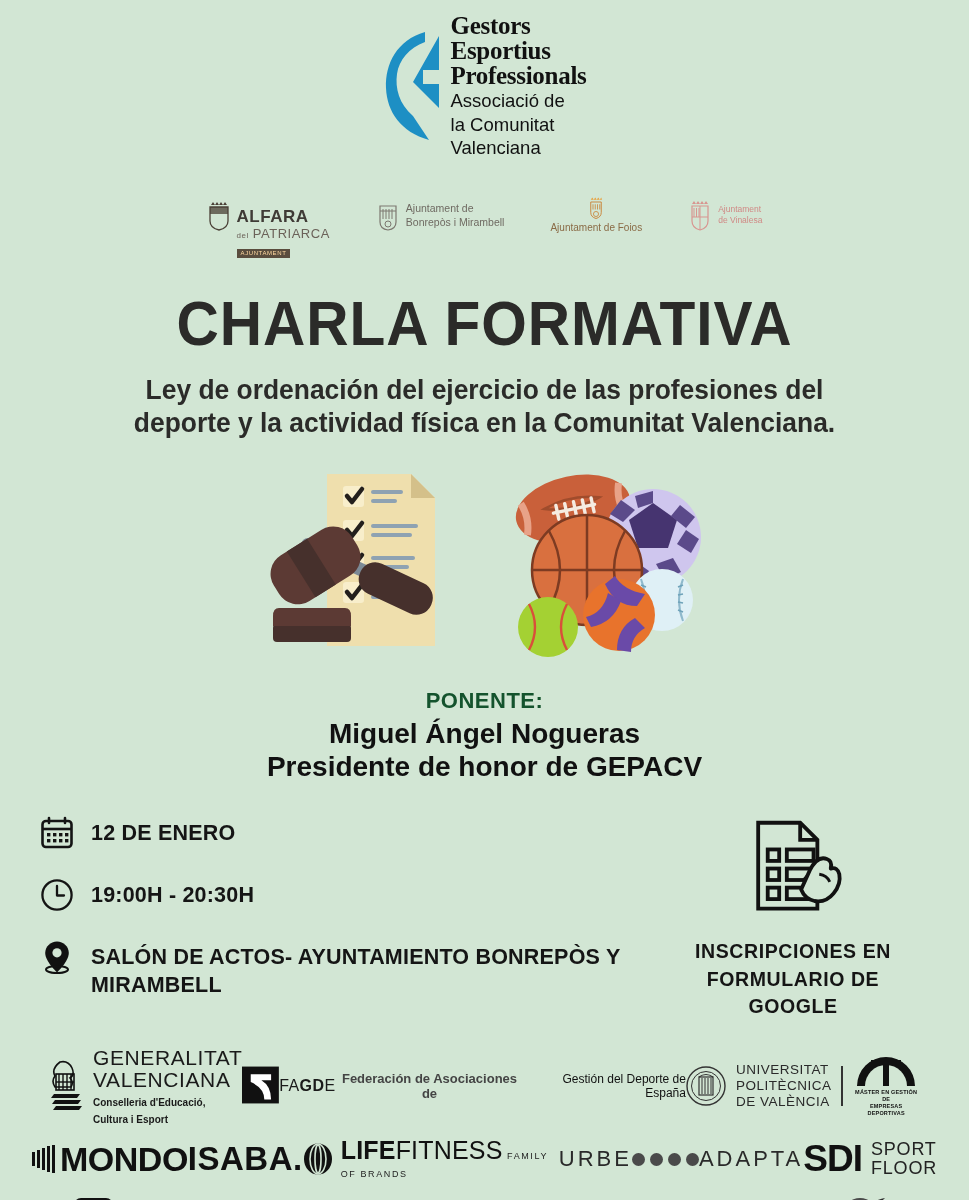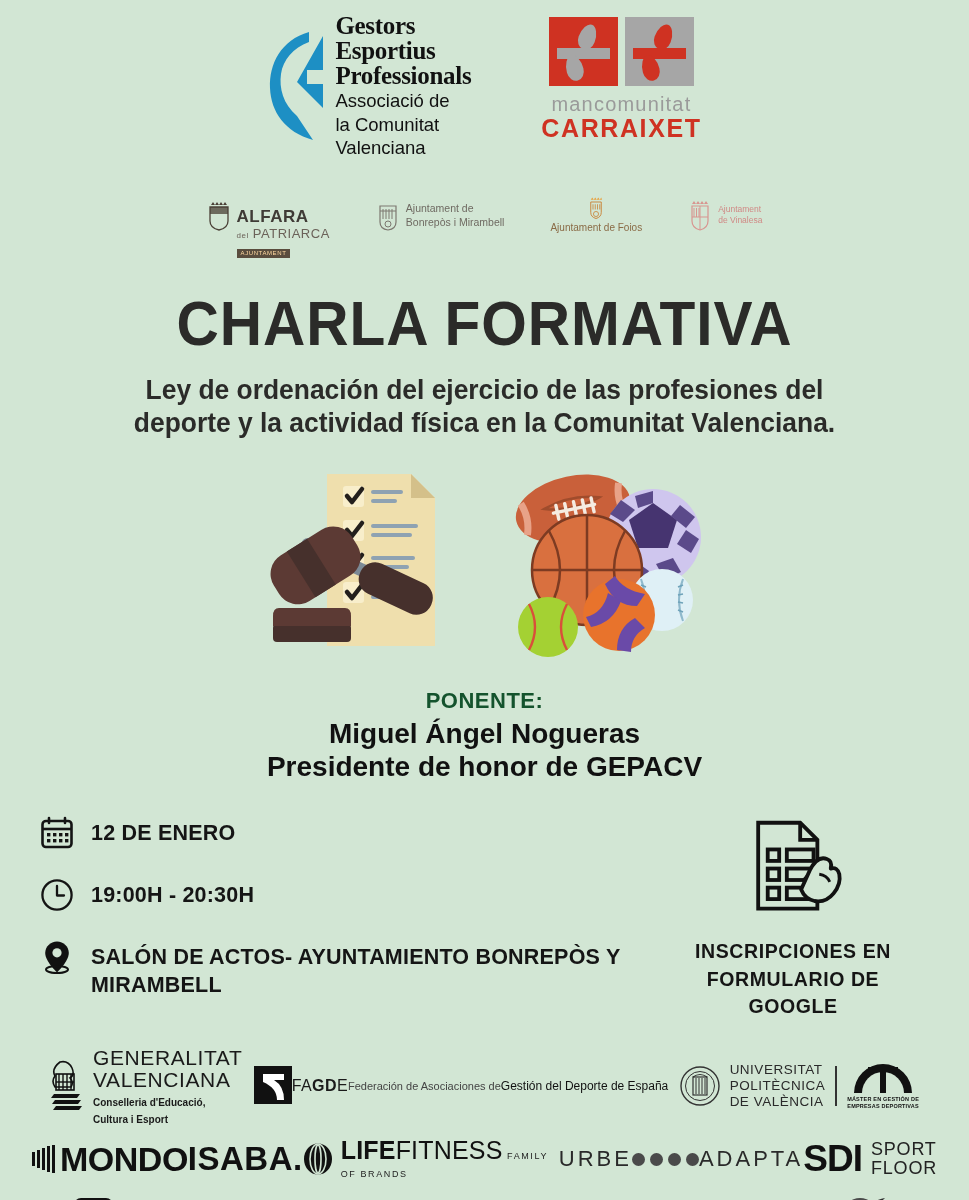--- a/index.html
+++ b/index.html
@@ -184,21 +184,21 @@
   .gv { display: flex; align-items: center; gap: 9px; }
   .gv-crest { width: 34px; height: 52px; flex: 0 0 34px; }
   .gv-t1 { font-size: 21px; color: #1a1a1a; letter-spacing: 0.6px; line-height: 1.07; }
   .gv-t2 { font-size: 10px; color: #1a1a1a; line-height: 1.3; margin-top: 4px; font-weight: bold; }
 
   
   .fagde { text-align: center; }
   .fagde-mark { width: 38px; height: 38px; margin: 0 auto 3px auto; display: block; }
   .fagde-n { font-size: 16px; color: #1a1a1a; letter-spacing: 0.4px; }
   .fagde-n b { font-weight: bold; }
-  .fagde-s1 { font-size: 11px; color: #444; }
+  .fagde-s1 { font-size: 13px; color: #444; font-weight: bold; }
   .fagde-s2 { font-size: 12px; color: #111; font-weight: normal; text-align: right; }
 
   
   .upv { display: flex; align-items: center; gap: 10px; }
   .upv-seal { width: 40px; height: 40px; flex: 0 0 40px; }
   .upv-t { font-size: 13.5px; color: #2a2a2a; line-height: 1.18; letter-spacing: 0.5px; }
   .upv-sep { width: 2px; height: 40px; background: #333; }
   .master { text-align: center; }
   .master-arc { width: 62px; height: 32px; display: block; margin: 0 auto 2px auto; }
   .master-t { font-size: 5.5px; color: #111; font-weight: bold; line-height: 1.3; letter-spacing: 0.2px; }
@@ -266,36 +266,20 @@
       <div class="gep-text">
         <span class="gep-l1">Gestors</span>
         <span class="gep-l1">Esportius</span>
         <span class="gep-l1">Professionals</span>
         <span class="gep-l2">Associació de</span>
         <span class="gep-l2">la Comunitat</span>
         <span class="gep-l2">Valenciana</span>
       </div>
     </div>
 
-    <div class="carraixet-logo">
-      <div class="carr-squares">
-        <div class="carr-sq red">
-          <span class="carr-leaf leaf-a"></span>
-          <span class="carr-bar"></span>
-          <span class="carr-leaf leaf-b"></span>
-        </div>
-        <div class="carr-sq gray">
-          <span class="carr-leaf leaf-a"></span>
-          <span class="carr-bar"></span>
-          <span class="carr-leaf leaf-b"></span>
-        </div>
-      </div>
-      <div class="carr-name1">mancomunitat</div>
-      <div class="carr-name2">CARRAIXET</div>
-    </div>
   </div>
 
   <div class="logo-row-muni">
 
     <div class="muni">
       <svg class="muni-shield" viewBox="0 0 24 32">
         <path d="M3 8 h18 v14 q0 7 -9 9 q-9 -2 -9 -9 Z" fill="none" stroke="#4a4036" stroke-width="1.3"></path>
         <path d="M3 8 h18 v7 h-18 Z" fill="#4a4036" opacity="0.75"></path>
         <path d="M4 6 l2 -3 l2 3 l2 -3 l2 3 l2 -3 l2 3 l2 -3 l2 3 Z" fill="#4a4036"></path>
       </svg>

